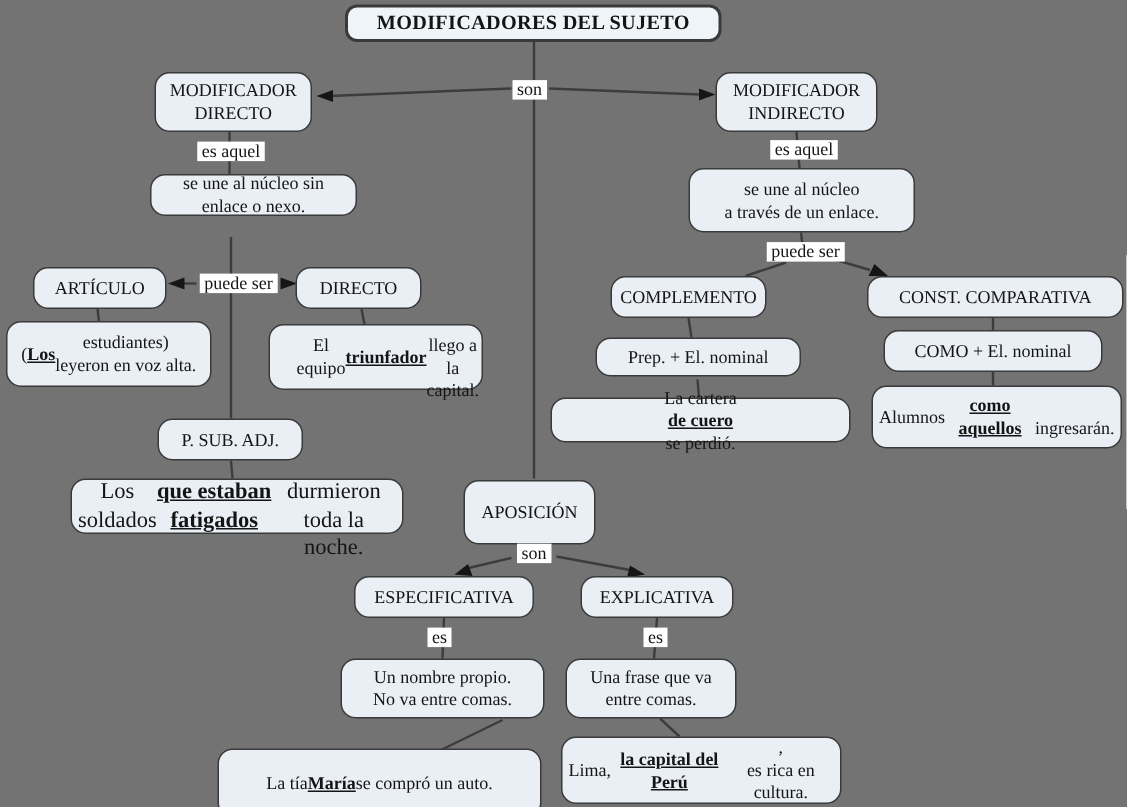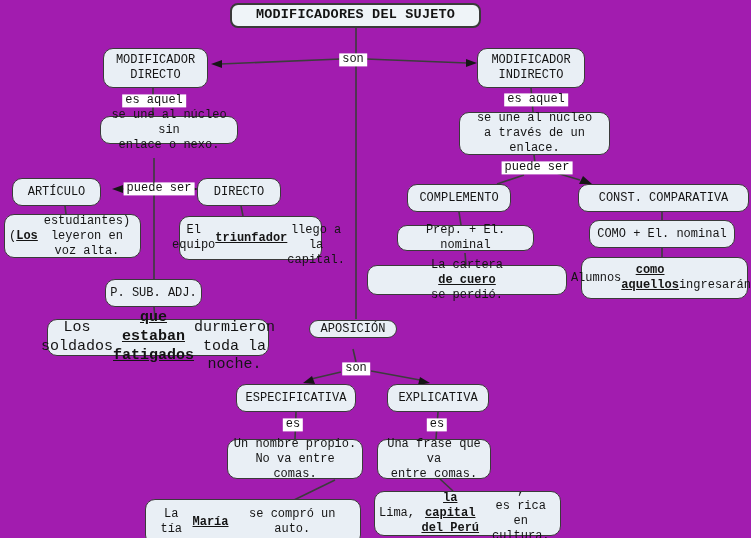--- a/index.html
+++ b/index.html
@@ -1,18 +1,18 @@
 <!DOCTYPE html>
 <html><head>
 <meta charset="utf-8">
 <style>
   html,body{margin:0;padding:0;background:#ffffff;}
   #canvas{
-    position:relative;width:751px;height:538px;background:#a21caf;overflow:hidden;
-    font-family:Liberation Mono, monospace;color:#141414;
+    position:relative;width:751px;height:538px;background:#737373;overflow:hidden;
+    font-family:Liberation Serif, serif;color:#141414;
   }
   #edges{position:absolute;left:0;top:0;width:751px;height:538px;}
   #edges line{stroke:#3c3c3c;stroke-width:1.6;}
   #edges polygon{fill:#161616;stroke:none;}
   .node{
     position:absolute;box-sizing:border-box;
     background:#e9eff5;border:1.7px solid #3a3a3a;border-radius:10px;
     display:flex;align-items:center;justify-content:center;
     text-align:center;white-space:pre-line;
     font-size:12px;line-height:1.25;padding:1px 4px;
@@ -22,33 +22,33 @@
     position:absolute;transform:translate(-50%,-50%);
     background:#ffffff;padding:0 3px;font-size:12px;line-height:1.1;
     white-space:nowrap;
   }
   
   #n-title{left:230px;top:3px;width:251px;height:25px;font-weight:bold;font-size:13.5px;border-width:2.6px;border-radius:8px;background:#eff4f8;letter-spacing:.2px;}
   #n-mod-directo{left:103px;top:48px;width:105px;height:40px;}
   #n-mod-indirecto{left:477px;top:48px;width:108px;height:40px;}
   #n-directo-def{left:100px;top:116px;width:138px;height:28px;}
   #n-indirecto-def{left:459px;top:112px;width:151px;height:43px;}
-  #n-articulo{left:12px;top:178px;width:89px;height:28px;}
+  #n-articulo{left:22px;top:178px;width:89px;height:28px;}
   #n-adjetivo{left:197px;top:178px;width:84px;height:28px;}
   #n-articulo-ej{left:4px;top:214px;width:137px;height:44px;}
   #n-adjetivo-ej{left:179px;top:216px;width:143px;height:44px;padding-left:20px;}
   #n-psubadj{left:105px;top:279px;width:97px;height:28px;}
   #n-psubadj-ej{left:47px;top:319px;width:222px;height:37px;font-size:15px;}
   #n-complemento{left:407px;top:184px;width:104px;height:28px;}
   #n-const-comp{left:578px;top:184px;width:171px;height:28px;}
   #n-prep-nominal{left:397px;top:225px;width:137px;height:26px;}
   #n-como-nominal{left:589px;top:220px;width:146px;height:28px;}
   #n-cartera-ej{left:367px;top:265px;width:200px;height:30px;flex-direction:column;}
   #n-alumnos-ej{left:581px;top:257px;width:167px;height:42px;}
-  #n-aposicion{left:309px;top:320px;width:88px;height:18px;}
+  #n-aposicion{left:309px;top:320px;width:88px;height:43px;}
   #n-especificativa{left:236px;top:384px;width:120px;height:28px;}
   #n-explicativa{left:387px;top:384px;width:102px;height:28px;}
   #n-espec-def{left:227px;top:439px;width:136px;height:40px;}
   #n-expl-def{left:377px;top:439px;width:114px;height:40px;}
   #n-tia-ej{left:145px;top:499px;width:216px;height:46px;}
   #n-lima-ej{left:374px;top:491px;width:187px;height:45px;}
   
   #l-son-top{left:353px;top:60px;}
   #l-es-aquel-left{left:154px;top:101px;}
   #l-es-aquel-right{left:536px;top:100px;}

